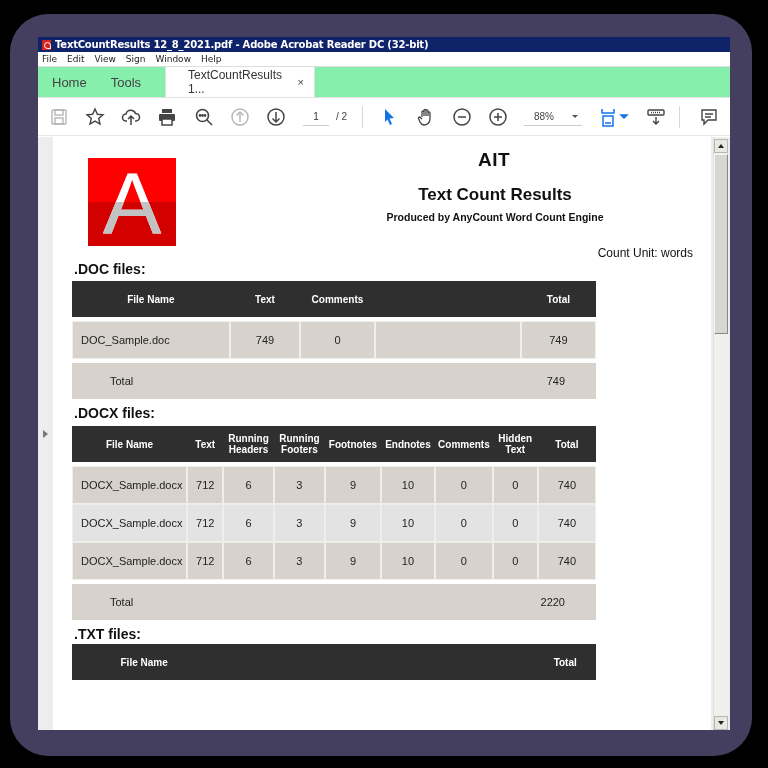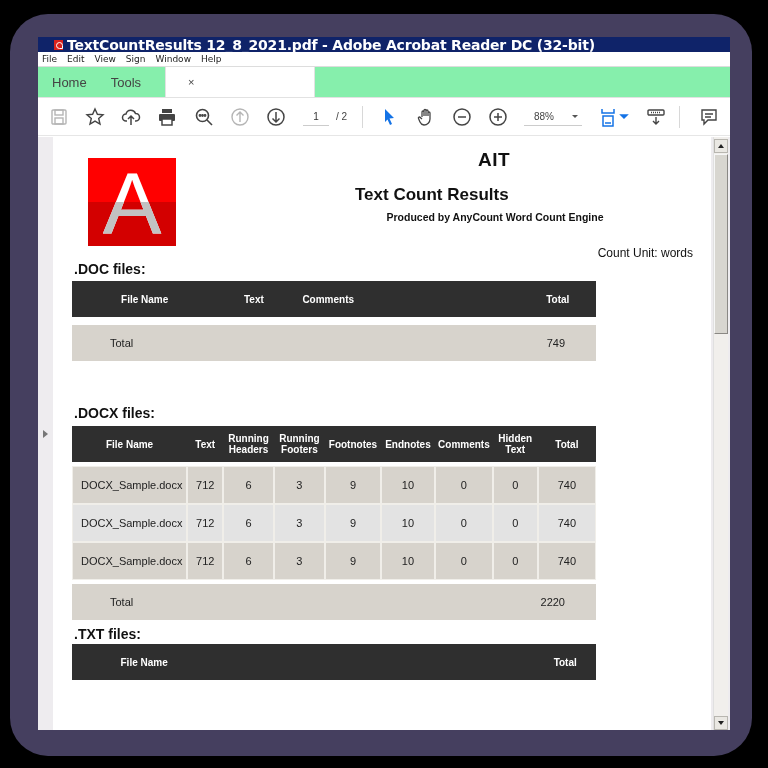--- a/index.html
+++ b/index.html
@@ -8,22 +8,22 @@
 
   .frame {
     position: absolute; left: 10px; top: 14px; width: 742px; height: 742px;
     background: #453f5f; border-radius: 38px;
   }
   .window {
     position: absolute; left: 38px; top: 37px; width: 692px; height: 693px;
     background: #fff; overflow: hidden;
   }
   .titlebar {
-    height: 15px; background: #0f2369; color: #fff; font-size: 14px; font-weight: bold;
-    display: flex; align-items: center; padding-left: 16px; white-space: nowrap;
+    height: 15px; background: #0f2369; color: #fff; font-size: 10px; font-weight: bold;
+    display: flex; align-items: center; padding-left: 4px; white-space: nowrap;
     font-family: "DejaVu Sans", sans-serif; letter-spacing: -0.2px;
   }
   .titlebar .appicon {
     width: 9px; height: 10px; background: #d9221c; margin-right: 4px; position: relative;
   }
   .titlebar .appicon::after {
     content: ""; position: absolute; left: 2px; top: 2px; width: 5px; height: 5px;
     border: 1px solid #fff; border-radius: 50% 50% 0 50%;
   }
   .menubar {
@@ -79,21 +79,21 @@
   .logo { position: absolute; left: 35px; top: 21px; width: 88px; height: 88px; background: #f00; overflow: hidden; }
   .logo .lower { position: absolute; left: 0; right: 0; top: 44px; bottom: 0; background: #d30000; }
   .logo .letter {
     position: absolute; left: 0; right: 0; top: 2px; text-align: center; font-size: 88px; line-height: 88px;
     color: #fff; font-weight: normal; font-family: "Liberation Sans", sans-serif;
   }
   .logo .letter-lower { position: absolute; left: 0; right: 0; top: 44px; height: 44px; overflow: hidden; }
   .logo .letter-lower span { position: absolute; left: 0; right: 0; top: -42px; text-align: center; font-size: 88px; line-height: 88px; color: #c2c2c2; }
 
   .head-org { position: absolute; left: 425px; top: 12px; font-size: 19px; font-weight: bold; color: #111; letter-spacing: 0.5px; }
-  .head-title { position: absolute; left: 302px; width: 280px; top: 48px; font-size: 17px; font-weight: bold; color: #111; }
+  .head-title { position: absolute; left: 302px; width: 280px; text-align: center; top: 48px; font-size: 17px; font-weight: bold; color: #111; }
   .head-sub { position: absolute; left: 302px; width: 280px; text-align: center; top: 74px; font-size: 10.5px; font-weight: bold; color: #111; }
   .count-unit { position: absolute; right: 18px; top: 109px; font-size: 12px; color: #111; }
 
   .section-title { position: absolute; left: 21px; font-size: 14px; font-weight: bold; color: #111; }
 
   table.t { position: absolute; left: 19px; width: 524px; border-collapse: separate; border-spacing: 0; font-size: 11px; color: #222; }
   .t th { background: #2f2f2f; color: #fff; font-size: 10px; font-weight: bold; text-align: center; height: 36px; line-height: 11px; }
   .t td { background: #d7d3cc; text-align: center; border: 1px solid #f0eee9; height: 38px; }
   .t td.name { text-align: left; padding-left: 8px; }
   .t tr.alt td { background: #e3e3e3; }
@@ -121,20 +121,21 @@
     <span>Window</span>
     <span>Help</span>
   </div>
 
   <div class="tabbar">
     <div class="tab-nav">
       <span>Home</span>
       <span>Tools</span>
     </div>
     <div class="doc-tab">
+      <span>TextCountResults 1...</span>
       <span class="close">×</span>
     </div>
   </div>
 
   <div class="toolbar">
     <span class="tb" style="left:11px">
       <svg viewBox="0 0 20 20" fill="none" stroke="#b5b5b5" stroke-width="1.4">
           <rect x="3" y="3" width="14" height="14" rx="1"></rect>
           <rect x="6" y="3" width="8" height="5"></rect>
           <rect x="6" y="11" width="8" height="6"></rect>
@@ -263,20 +264,27 @@
             <tr>
           <th>File Name</th>
           <th>Text</th>
           <th>Comments</th>
           <th></th>
           <th>Total</th>
         </tr>
         <tr class="spacer">
               <td colspan="5"></td>
             </tr>
+        <tr>
+          <td class="name">DOC_Sample.doc</td>
+          <td>749</td>
+          <td>0</td>
+          <td></td>
+          <td>749</td>
+        </tr>
         <tr class="spacer">
               <td colspan="5"></td>
             </tr>
         <tr class="total">
           <td class="label" colspan="4">Total</td>
           <td class="val">749</td>
         </tr>
       </tbody>
         </table>
 

